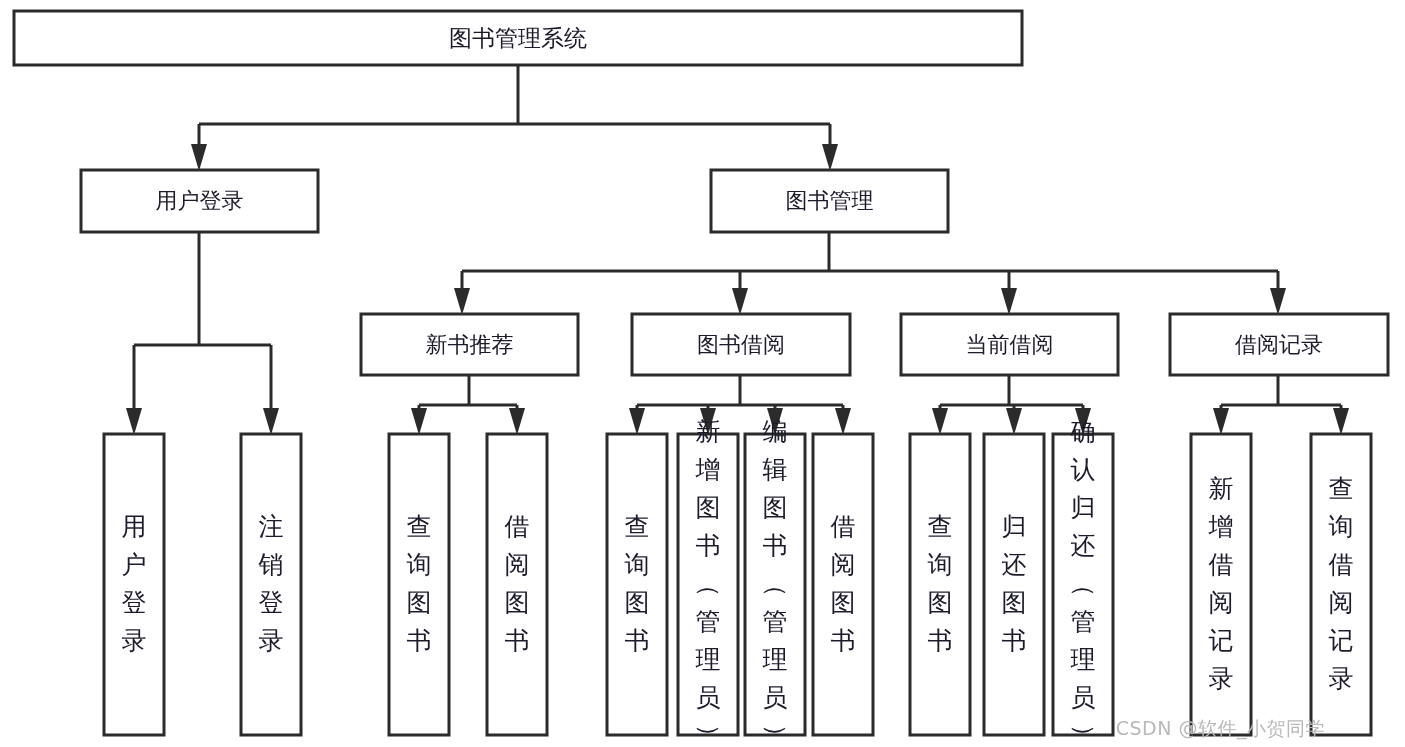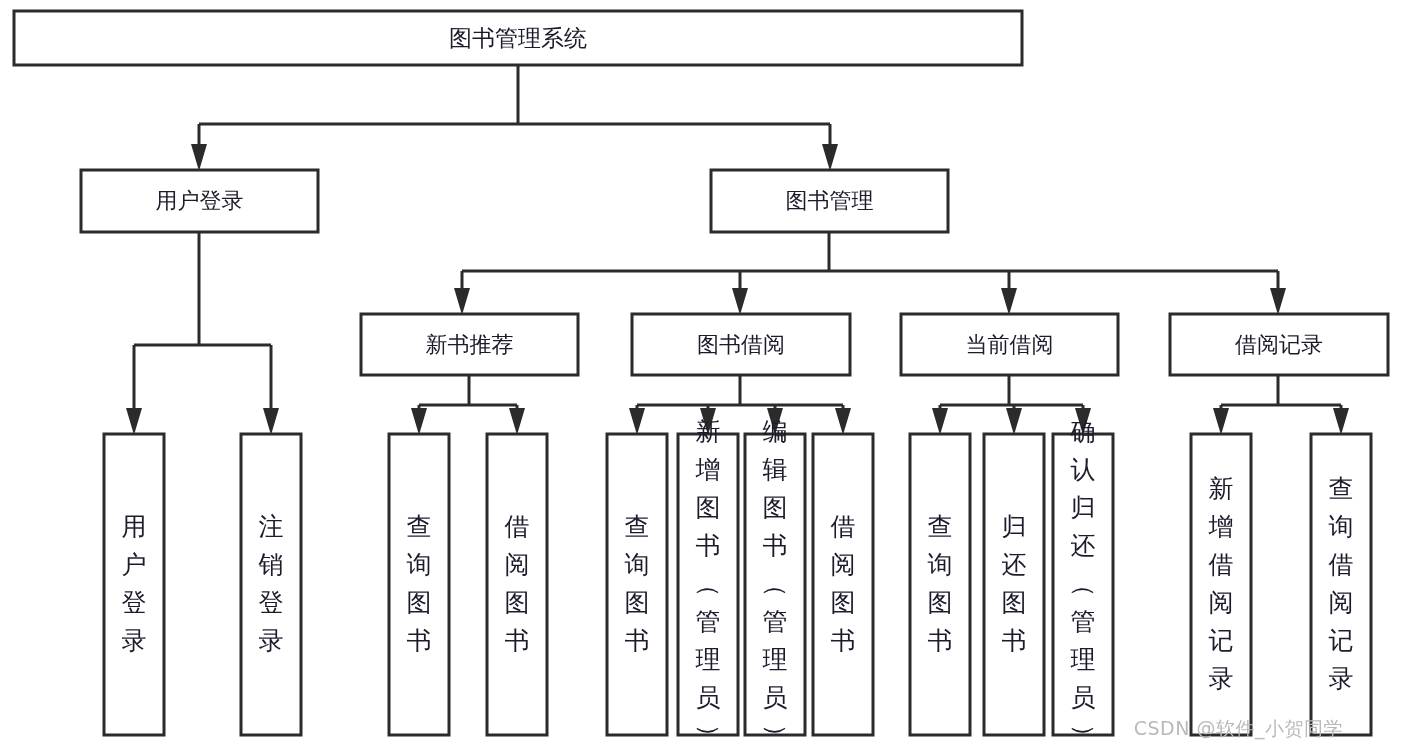--- a/index.html
+++ b/index.html
@@ -53,21 +53,21 @@
     stroke-width: 3;
     fill: none;
     stroke-linecap: butt;
   }
   .arrow-head {
     fill: #2b2b2b;
     stroke: none;
   }
   .watermark-text {
     position: absolute;
-    right: 0;
+    right: 18px;
     bottom: 5px;
     font-family: "DejaVu Sans", "Liberation Sans", sans-serif;
     font-size: 19px;
     color: #b9b9b9;
     white-space: nowrap;
     letter-spacing: 0.5px;
   }
 </style>
 </head>
 <body>

